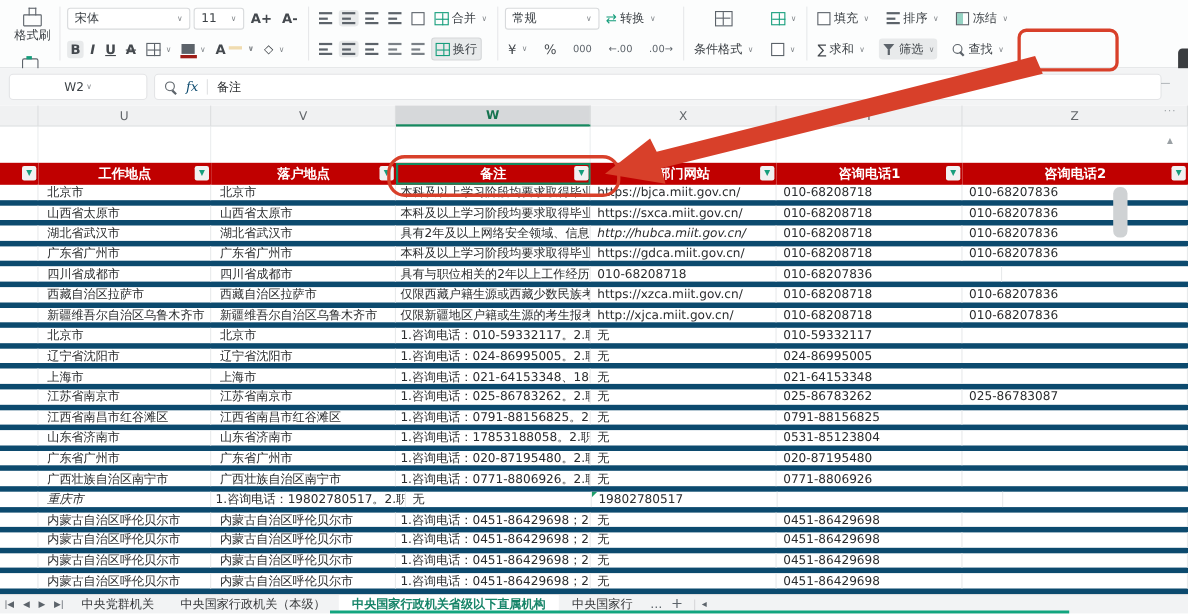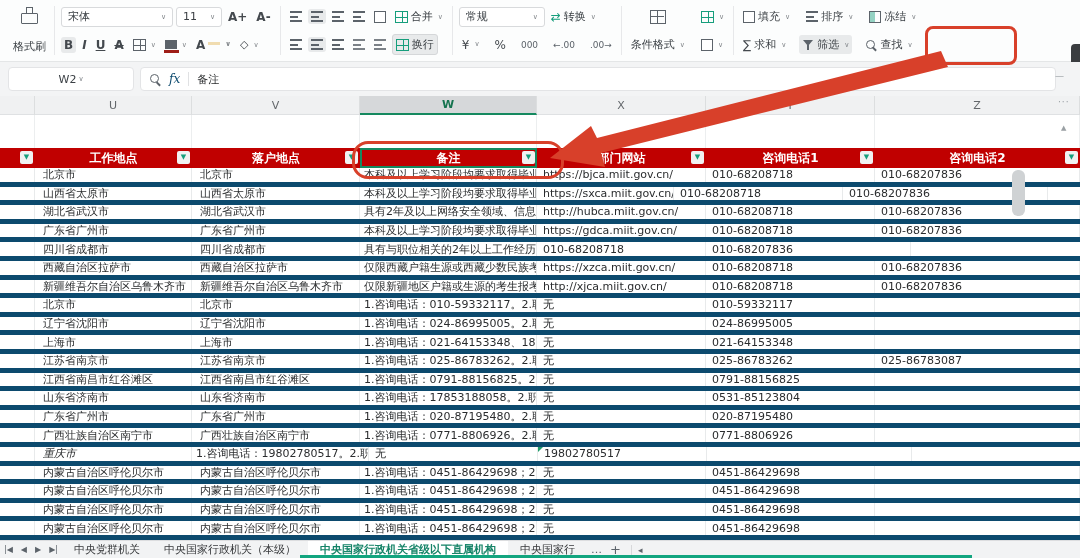--- a/index.html
+++ b/index.html
@@ -7,21 +7,21 @@
          font-family:"DejaVu Sans","Liberation Sans",sans-serif;color:#3b4045;font-size:11px}
   
   .ribbon{position:absolute;left:0;top:0;width:1080px;height:62px;background:#fcfdfd;
           border-bottom:1px solid #e4e6e7;display:flex;box-sizing:border-box;padding:2px 2px 2px 6px}
   .grp{display:flex;flex-direction:column;justify-content:space-between;padding:1px 5px}
   .sep{width:1px;background:#e7e8ea;margin:4px 1px}
   .rowline{display:flex;align-items:center;gap:3px;height:27px}
   .tbtn{display:flex;align-items:center;gap:3px;padding:2px 3px;border-radius:3px;white-space:nowrap;color:#3b4045}
   .caret::after{content:"∨";font-size:7px;color:#85898d;margin-left:2px}
   .bigwrap{display:flex;gap:8px;align-items:flex-start}
-  .bigbtn{display:flex;flex-direction:column;align-items:center;gap:15px;padding:3px 2px}
+  .bigbtn{display:flex;flex-direction:column;align-items:center;gap:0;padding:3px 2px}
   .smallcol{display:flex;flex-direction:column;gap:8px;padding-top:6px}
   .select{display:flex;align-items:center;justify-content:space-between;background:#fff;
           border:1px solid #d8dadc;border-radius:3px;height:20px;padding:0 6px;box-sizing:border-box}
   .pressed{background:#e8eaeb;border-radius:3px}
   
   .ic{position:relative;flex:0 0 auto;display:inline-block}
   .ibars{width:12px;height:11px;background:
      linear-gradient(#5c636a,#5c636a) 0 0/12px 2px no-repeat,
      linear-gradient(#5c636a,#5c636a) 0 4.5px/8px 2px no-repeat,
      linear-gradient(#5c636a,#5c636a) 0 9px/12px 2px no-repeat}
@@ -349,30 +349,30 @@
           <div class="dcell" style="width: 177px; padding-left: 4px;">本科及以上学习阶段均要求取得毕业证</div>
           <div class="dcell" style="width: 169px; padding-left: 6px;">https://bjca.miit.gov.cn/</div>
           <div class="dcell" style="width: 169px; padding-left: 6px;">010-68208718</div>
           <div class="dcell" style="width: 205px; padding-left: 6px;">010-68207836</div>
         </div>
         <div class="drow">
           <div class="dcell" style="width: 35px;"></div>
           <div class="dcell" style="width: 157px; padding-left: 8px;">山西省太原市</div>
           <div class="dcell" style="width: 168px; padding-left: 8px;">山西省太原市</div>
           <div class="dcell" style="width: 177px; padding-left: 4px;">本科及以上学习阶段均要求取得毕业证</div>
-          <div class="dcell" style="width: 137px; padding-left: 6px;">https://sxca.miit.gov.cn/</div>
+          <div class="dcell" style="width: 169px; padding-left: 6px;">https://sxca.miit.gov.cn/</div>
           <div class="dcell" style="width: 169px; padding-left: 6px;">010-68208718</div>
           <div class="dcell" style="width: 205px; padding-left: 6px;">010-68207836</div>
         </div>
         <div class="drow">
           <div class="dcell" style="width: 35px;"></div>
           <div class="dcell" style="width: 157px; padding-left: 8px;">湖北省武汉市</div>
           <div class="dcell" style="width: 168px; padding-left: 8px;">湖北省武汉市</div>
           <div class="dcell" style="width: 177px; padding-left: 4px;">具有2年及以上网络安全领域、信息通</div>
-          <div class="dcell" style="width: 169px; padding-left: 6px;">http://hubca.miit.gov.cn/</div>
+          <div class="dcell" style="width: 169px; padding-left: 6px; font-style: italic;">http://hubca.miit.gov.cn/</div>
           <div class="dcell" style="width: 169px; padding-left: 6px;">010-68208718</div>
           <div class="dcell" style="width: 205px; padding-left: 6px;">010-68207836</div>
         </div>
         <div class="drow">
           <div class="dcell" style="width: 35px;"></div>
           <div class="dcell" style="width: 157px; padding-left: 8px;">广东省广州市</div>
           <div class="dcell" style="width: 168px; padding-left: 8px;">广东省广州市</div>
           <div class="dcell" style="width: 177px; padding-left: 4px;">本科及以上学习阶段均要求取得毕业证</div>
           <div class="dcell" style="width: 169px; padding-left: 6px;">https://gdca.miit.gov.cn/</div>
           <div class="dcell" style="width: 169px; padding-left: 6px;">010-68208718</div>

